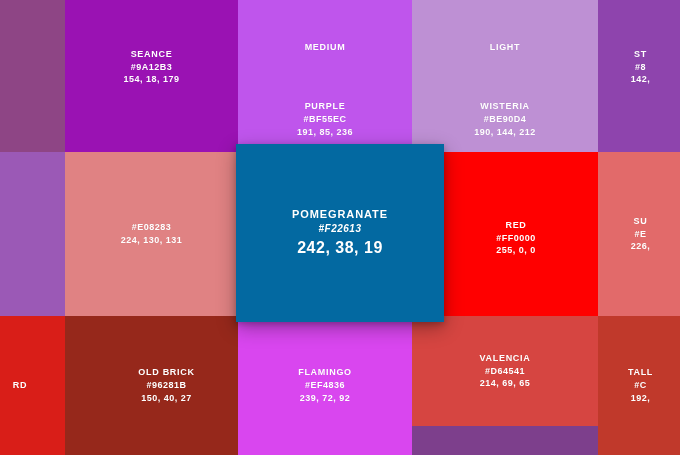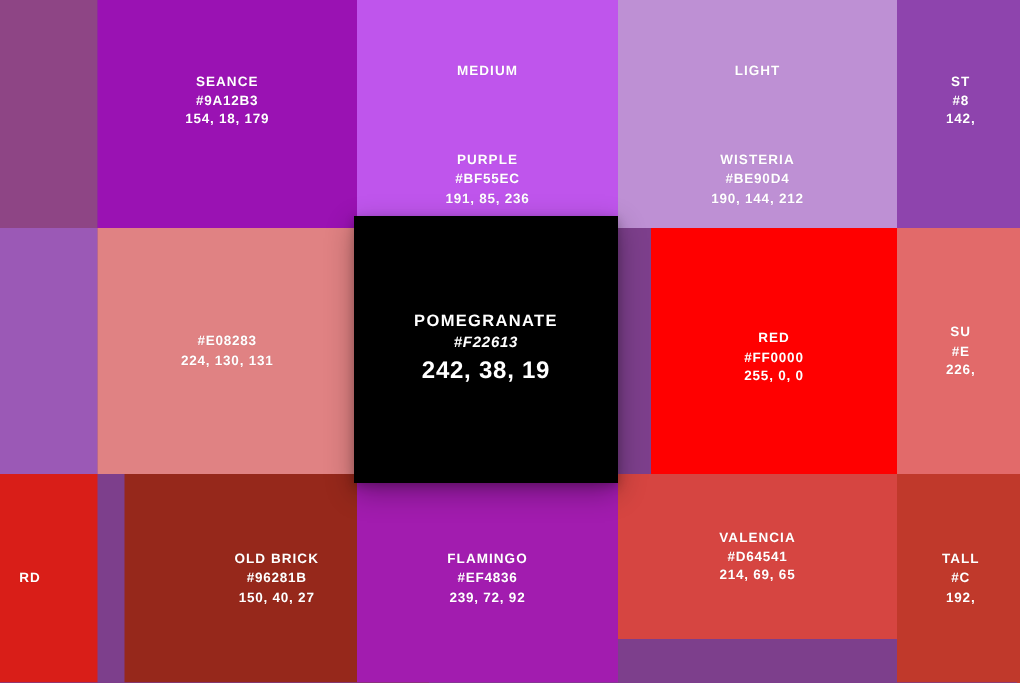--- a/index.html
+++ b/index.html
@@ -95,21 +95,21 @@
         <div class="swatch-rgb">142,</div>
       </div>
     </div>
     <div class="swatch" style="left: -25px; top: 152px; width: 90px; height: 164px; background: rgb(155, 89, 182);"></div>
     <div class="swatch" style="left: 65px; top: 152px; width: 173px; height: 164px; background: rgb(224, 130, 131);">
       <div class="swatch-info">
         <div class="swatch-hex">#E08283</div>
         <div class="swatch-rgb">224, 130, 131</div>
       </div>
     </div>
-    <div class="swatch is-hovered" style="left: 236px; top: 144px; width: 176px; height: 178px; background: #000000;">
+    <div class="swatch is-hovered" style="left: 236px; top: 144px; width: 208px; height: 178px; background: #0369a1;">
       <div class="swatch-info">
         <div class="swatch-name">POMEGRANATE</div>
         <div class="swatch-hex">#F22613</div>
         <div class="swatch-rgb">242, 38, 19</div>
       </div>
     </div>
     <div class="swatch" style="left: 434px; top: 152px; width: 164px; height: 172px; background: rgb(255, 0, 0);">
       <div class="swatch-info">
         <div class="swatch-name">RED</div>
         <div class="swatch-hex">#FF0000</div>
@@ -123,28 +123,28 @@
         <div class="swatch-rgb">226,</div>
       </div>
     </div>
     <div class="swatch" style="left: -25px; top: 316px; width: 90px; height: 139px; background: rgb(217, 30, 24);">
       <div class="swatch-info">
         <div class="swatch-name">RD</div>
         <div class="swatch-hex"></div>
         <div class="swatch-rgb"></div>
       </div>
     </div>
-    <div class="swatch" style="left: 83px; top: 316px; width: 203px; height: 139px; background: rgb(150, 40, 27);">
+    <div class="swatch" style="left: 65px; top: 316px; width: 203px; height: 139px; background: rgb(150, 40, 27);">
       <div class="swatch-info">
         <div class="swatch-name">OLD BRICK</div>
         <div class="swatch-hex">#96281B</div>
         <div class="swatch-rgb">150, 40, 27</div>
       </div>
     </div>
-    <div class="swatch" style="left: 238px; top: 316px; width: 174px; height: 139px; background: #a21caf;">
+    <div class="swatch" style="left: 238px; top: 316px; width: 174px; height: 139px; background: #d946ef;">
       <div class="swatch-info">
         <div class="swatch-name">FLAMINGO</div>
         <div class="swatch-hex">#EF4836</div>
         <div class="swatch-rgb">239, 72, 92</div>
       </div>
     </div>
     <div class="swatch" style="left: 412px; top: 316px; width: 186px; height: 110px; background: rgb(214, 69, 65);">
       <div class="swatch-info">
         <div class="swatch-name">VALENCIA</div>
         <div class="swatch-hex">#D64541</div>

